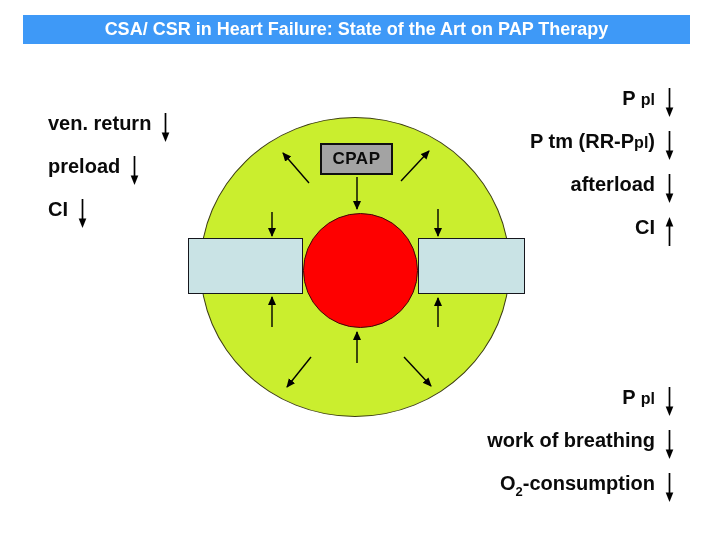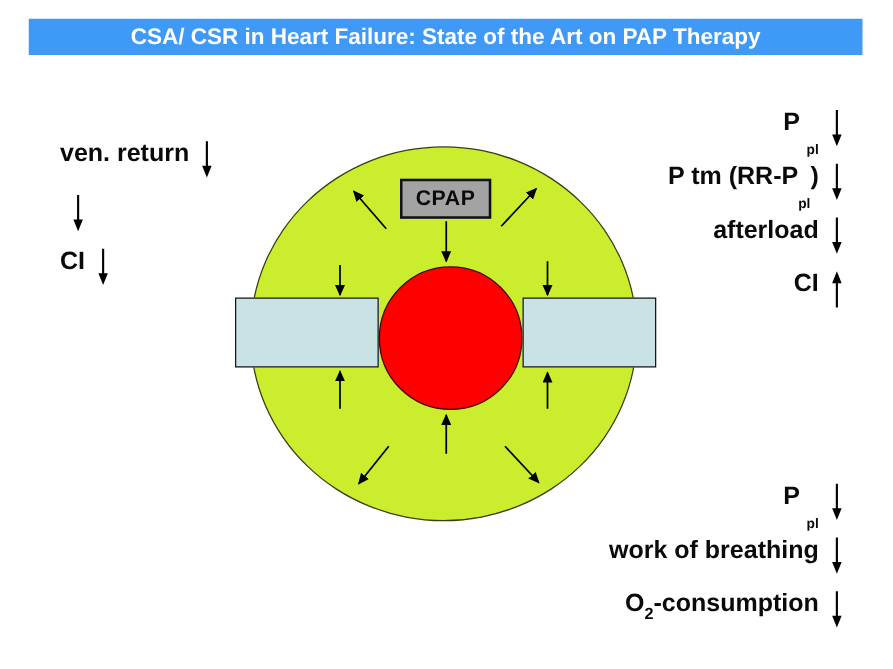--- a/index.html
+++ b/index.html
@@ -38,21 +38,21 @@
   .overlay{position:absolute;left:0;top:0;z-index:6;pointer-events:none;}
 
   .tblock{position:absolute;z-index:7;font-size:20px;}
   .trow{display:flex;align-items:flex-start;height:43px;}
   .left-block{left:48px;top:110px;}
   .left-block .trow{justify-content:flex-start;}
   .right-block{right:38px;top:85px;text-align:right;}
   .rb-bottom{right:38px;top:384px;text-align:right;}
   .right-block .trow,.rb-bottom .trow{justify-content:flex-end;}
   .lbl{line-height:27px;white-space:pre;}
-  .sub{font-size:11px;position:relative;top:19px;}
+  .sub{font-size:16px;position:relative;top:0;}
   .sub.low{font-size:13px;top:6px;}
   .arr{margin-left:8px;margin-top:2px;flex:0 0 auto;}
 </style>
 </head>
 <body>
 
 <div class="stage">
 
   <div class="title-bar">CSA/ CSR in Heart Failure: State of the Art on PAP Therapy</div>
 
@@ -84,20 +84,21 @@
 
   <div class="tblock left-block">
     <div class="trow">
       <span class="lbl">ven. return</span>
       <svg class="arr" width="13" height="31" viewBox="0 0 13 31">
           <line x1="6.5" y1="1" x2="6.5" y2="22" stroke="#000" stroke-width="1.7"></line>
           <polygon points="6.5,30 2.7,20.5 10.3,20.5" fill="#000"></polygon>
         </svg>
     </div>
     <div class="trow">
+      <span class="lbl">preload</span>
       <svg class="arr" width="13" height="31" viewBox="0 0 13 31">
           <line x1="6.5" y1="1" x2="6.5" y2="22" stroke="#000" stroke-width="1.7"></line>
           <polygon points="6.5,30 2.7,20.5 10.3,20.5" fill="#000"></polygon>
         </svg>
     </div>
     <div class="trow">
       <span class="lbl">CI</span>
       <svg class="arr" width="13" height="31" viewBox="0 0 13 31">
           <line x1="6.5" y1="1" x2="6.5" y2="22" stroke="#000" stroke-width="1.7"></line>
           <polygon points="6.5,30 2.7,20.5 10.3,20.5" fill="#000"></polygon>

